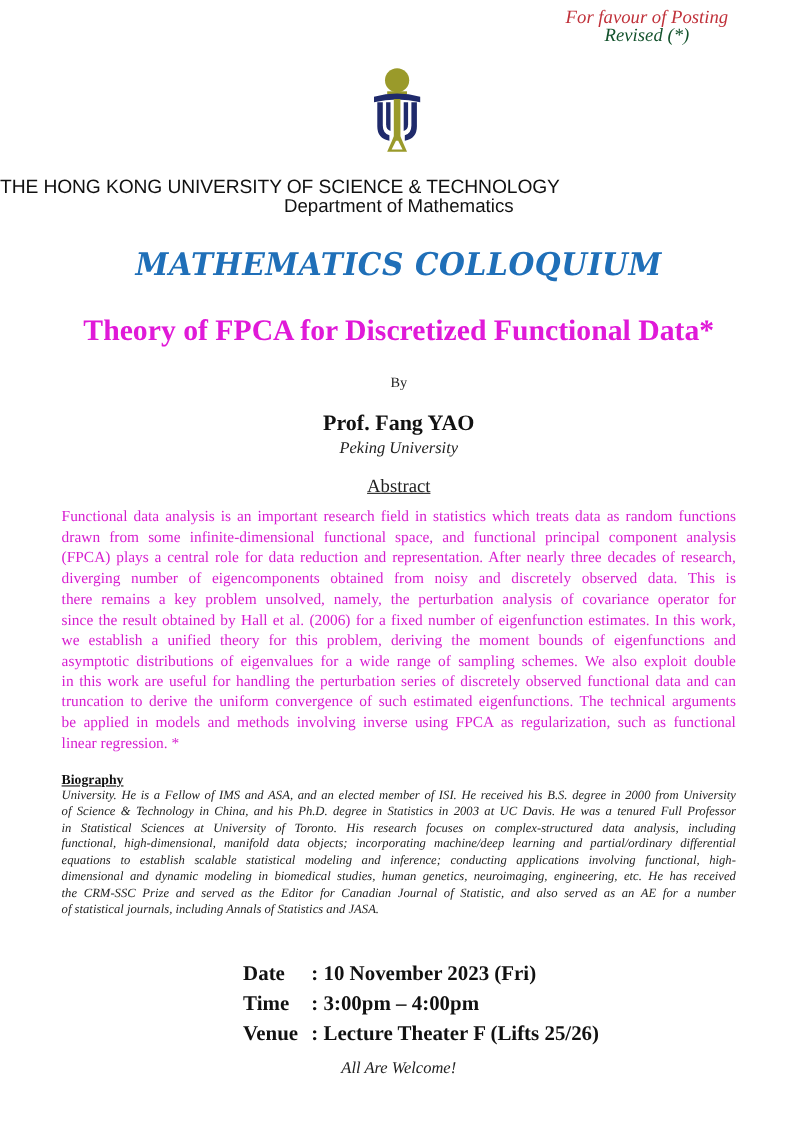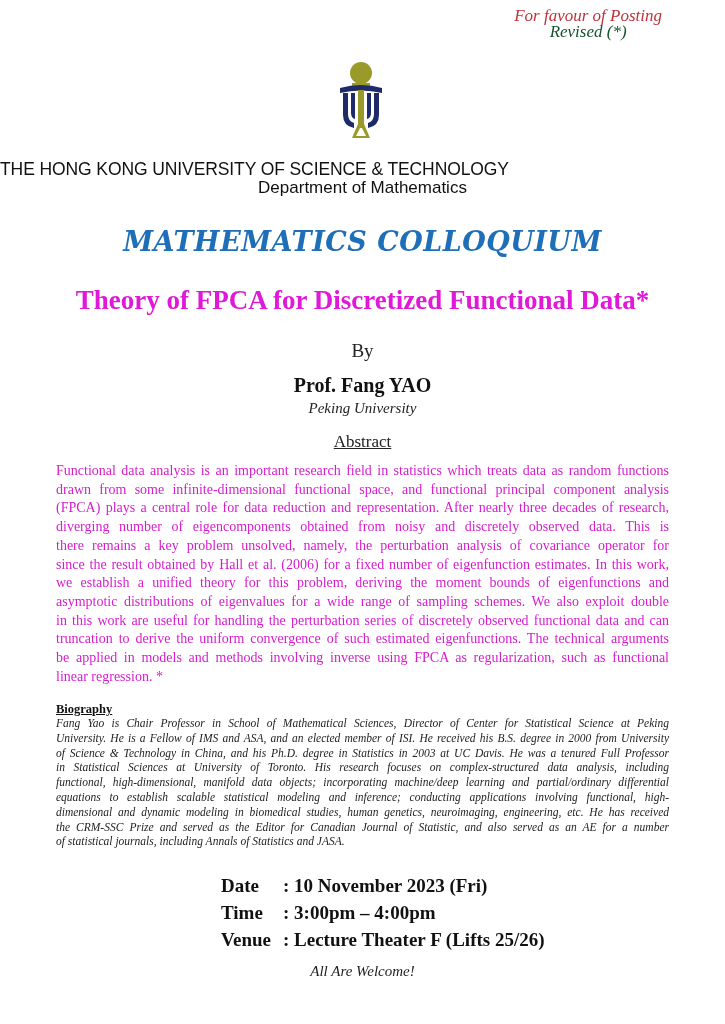--- a/index.html
+++ b/index.html
@@ -5,21 +5,21 @@
     html, body { margin: 0; padding: 0; background: #ffffff; }
     body { width: 725px; height: 1024px; position: relative; overflow: hidden; font-family: "Liberation Serif", serif; color: #111; }
     .top-note { position: absolute; right: 63px; top: 8px; text-align: center; font-style: italic; font-size: 17px; line-height: 16px; }
     .top-note .l1 { color: #c0313a; }
     .top-note .l2 { color: #14532d; }
     .logo { position: absolute; left: 338px; top: 60px; width: 46px; height: 80px; }
     .uni { position: absolute; left: 0; width: 609px; top: 143px; text-align: left; font-family: "Liberation Sans", sans-serif; font-size: 17.5px; letter-spacing: -0.1px; color: #111; margin-top: 16px; }
     .dept { position: absolute; left: 0; width: 725px; top: 178px; text-align: center; font-family: "Liberation Sans", sans-serif; font-size: 17px; color: #111; }
     .colloq { position: absolute; left: 0; width: 725px; top: 226px; text-align: center; font-family: "DejaVu Serif", serif; font-weight: bold; font-style: italic; font-size: 27px; color: #1f6fb8; letter-spacing: 0.5px; transform: scaleY(1.05); }
     .title { position: absolute; left: 0; width: 725px; top: 285px; text-align: center; font-family: "Liberation Serif", serif; font-weight: bold; font-size: 27px; color: #e019d8; }
-    .by { position: absolute; left: 0; width: 725px; top: 340px; text-align: center; font-size: 19px; color: #222; }
+    .by { position: absolute; left: 0; width: 725px; top: 340px; text-align: center; font-size: 13px; color: #222; }
     .speaker { position: absolute; left: 0; width: 725px; top: 374px; text-align: center; font-weight: bold; font-size: 20px; color: #111; }
     .affil { position: absolute; left: 0; width: 725px; top: 400px; text-align: center; font-style: italic; font-size: 15px; color: #222; }
     .abs-head { position: absolute; left: 0; width: 725px; top: 432px; text-align: center; font-size: 17px; color: #222; }
     .abs-head span { text-decoration: underline; }
     .abstract { position: absolute; left: 56px; width: 613px; top: 462px; font-size: 14px; line-height: 18.7px; color: #d61ccf; text-align: justify; }
     .abstract .ln { display: block; text-align: justify; text-align-last: justify; white-space: nowrap; }
     .abstract .ln.last { text-align-last: left; }
     .bio-head { position: absolute; left: 56px; top: 702px; font-weight: bold; font-size: 12.5px; text-decoration: underline; color: #111; }
     .bio { position: absolute; left: 56px; width: 613px; top: 716px; font-style: italic; font-size: 11.5px; line-height: 14.8px; color: #222; }
     .bio .ln { display: block; text-align: justify; text-align-last: justify; white-space: nowrap; }
@@ -71,21 +71,20 @@
   <span class="ln">we establish a unified theory for this problem, deriving the moment bounds of eigenfunctions and</span>
   <span class="ln">asymptotic distributions of eigenvalues for a wide range of sampling schemes. We also exploit double</span>
   <span class="ln">in this work are useful for handling the perturbation series of discretely observed functional data and can</span>
   <span class="ln">truncation to derive the uniform convergence of such estimated eigenfunctions. The technical arguments</span>
   <span class="ln">be applied in models and methods involving inverse using FPCA as regularization, such as functional</span>
   <span class="ln last">linear regression. *</span>
 </div>
 
 <div class="bio-head">Biography</div>
 <div class="bio">
-  <span class="ln">Fang Yao is Chair Professor in School of Mathematical Sciences, Director of Center for Statistical Science at Peking</span>
   <span class="ln">University. He is a Fellow of IMS and ASA, and an elected member of ISI. He received his B.S. degree in 2000 from University</span>
   <span class="ln">of Science &amp; Technology in China, and his Ph.D. degree in Statistics in 2003 at UC Davis. He was a tenured Full Professor</span>
   <span class="ln">in Statistical Sciences at University of Toronto. His research focuses on complex-structured data analysis, including</span>
   <span class="ln">functional, high-dimensional, manifold data objects; incorporating machine/deep learning and partial/ordinary differential</span>
   <span class="ln">equations to establish scalable statistical modeling and inference; conducting applications involving functional, high-</span>
   <span class="ln">dimensional and dynamic modeling in biomedical studies, human genetics, neuroimaging, engineering, etc. He has received</span>
   <span class="ln">the CRM-SSC Prize and served as the Editor for Canadian Journal of Statistic, and also served as an AE for a number</span>
   <span class="ln last">of  statistical journals, including Annals of Statistics and JASA.</span>
 </div>
 

